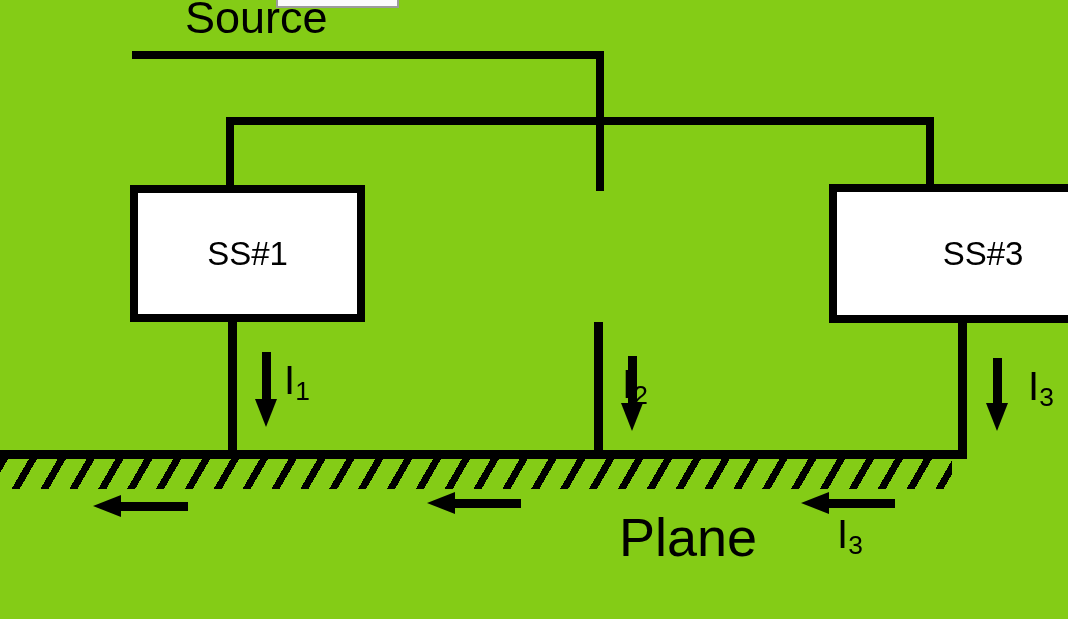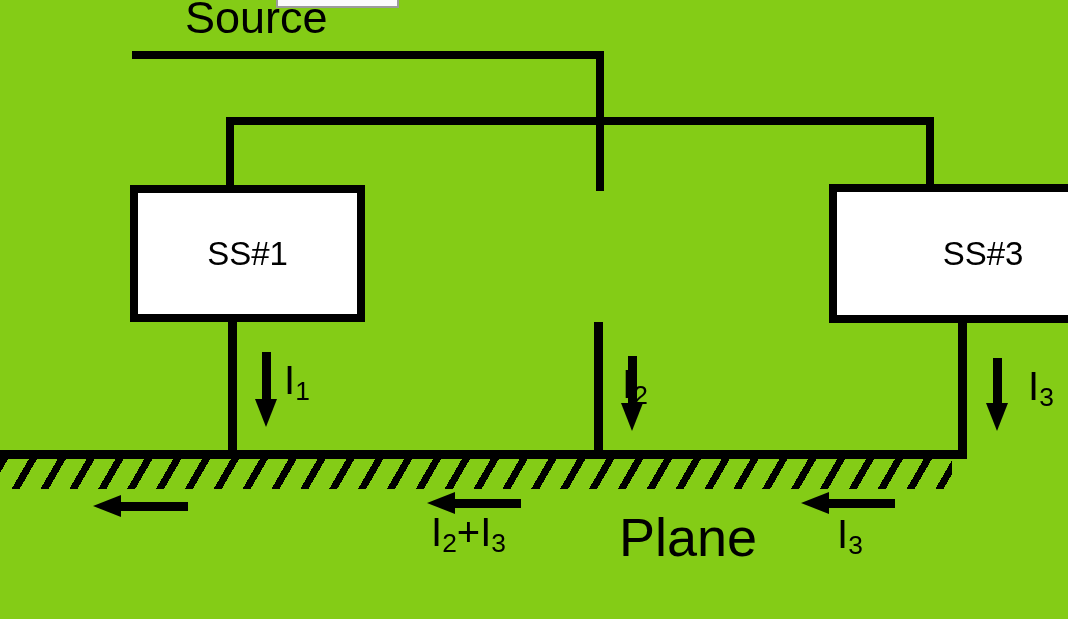--- a/index.html
+++ b/index.html
@@ -120,21 +120,20 @@
   <div class="cur-label" style="left:1028px; top:366px;"><span>I</span><sub>3</sub></div>
 
   <div class="ground-line"></div>
   <div class="hatch"></div>
 
   <div class="larrow-head" style="left:93px; top:495px;"></div>
   <div class="larrow-shaft" style="left:117px; top:502px; width:71px;"></div>
 
   <div class="larrow-head" style="left:427px; top:492px;"></div>
   <div class="larrow-shaft" style="left:451px; top:499px; width:70px;"></div>
-  <div class="cur-label" style="left:431px; top:512px;"><span>I</span><sub>2</sub><span>+I</span><sub>3</sub></div>
 
   <div class="larrow-head" style="left:801px; top:492px;"></div>
   <div class="larrow-shaft" style="left:825px; top:499px; width:70px;"></div>
   <div class="cur-label" style="left:837px; top:514px;"><span>I</span><sub>3</sub></div>
 
   <div class="ground-plane-label">
     <div>Plane</div>
   </div>
 
 </div>

